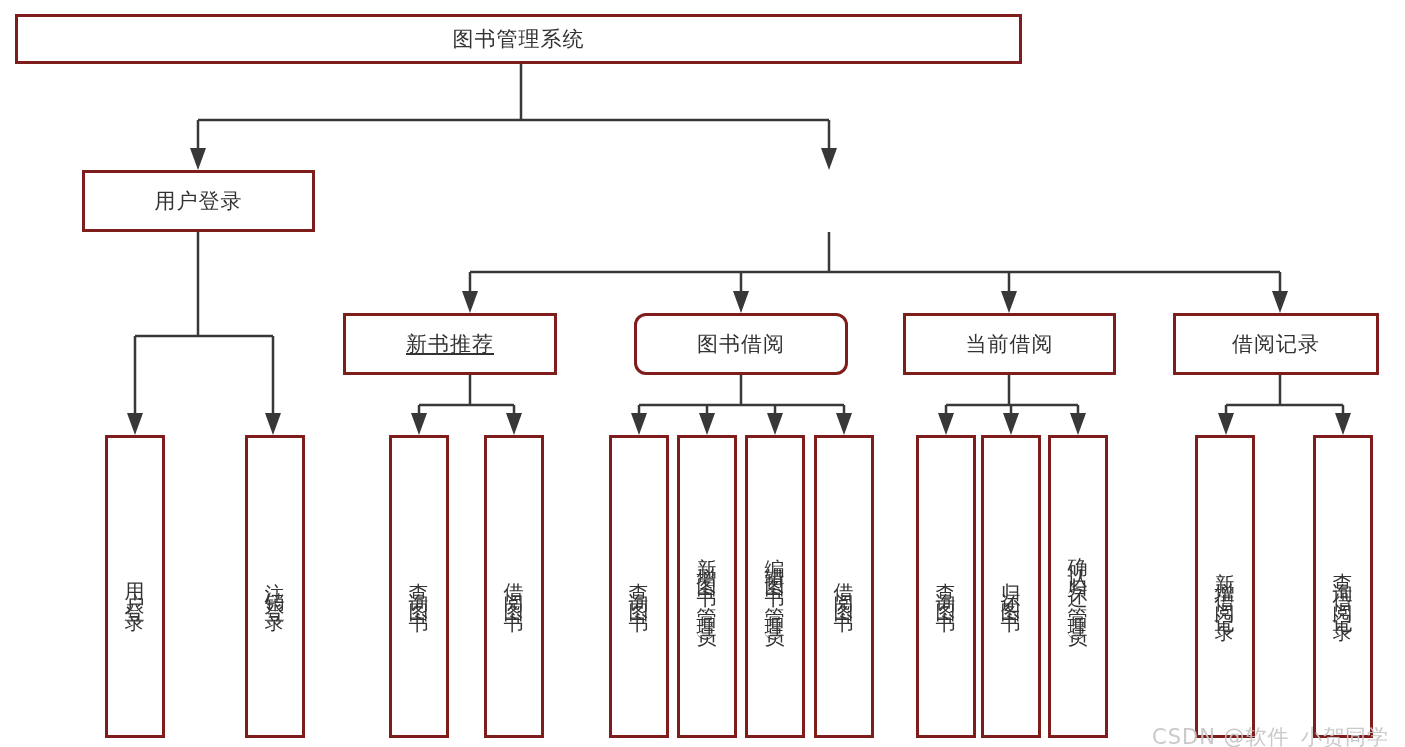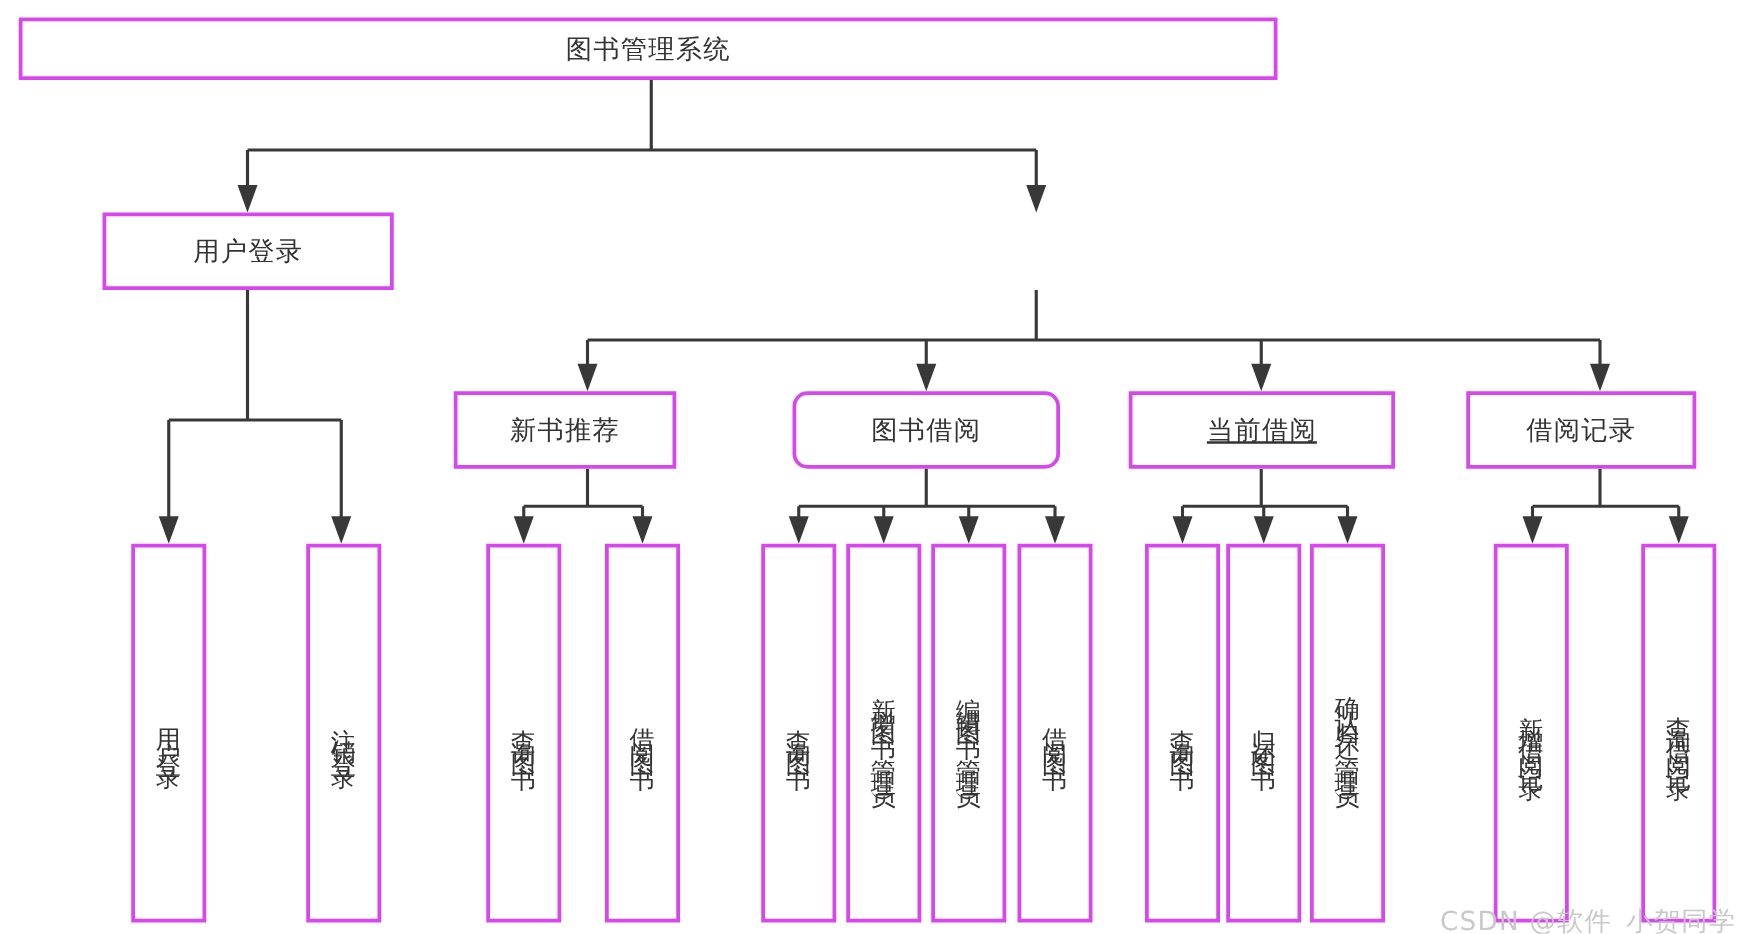--- a/index.html
+++ b/index.html
@@ -18,21 +18,21 @@
     position: absolute;
     left: 0; top: 0;
     width: 1405px;
     height: 747px;
     pointer-events: none;
   }
   .node {
     position: absolute;
     box-sizing: border-box;
     background: #ffffff;
-    border: 3px solid #d946ef;
+    border: 3px solid #7f1d1d;
     display: flex;
     align-items: center;
     justify-content: center;
     color: #333333;
   }
   .h-node { font-size: 21px; letter-spacing: 1px; white-space: nowrap; }
   .v-node .v-text {
     writing-mode: vertical-rl;
     text-orientation: mixed;
     font-size: 20px;
@@ -115,30 +115,30 @@
   </svg>
 
   <div class="node h-node" style="left:15px; top:14px; width:1007px; height:50px;">
     <span>图书管理系统</span>
   </div>
 
   <div class="node h-node" style="left:82px; top:170px; width:233px; height:62px;">
     <span>用户登录</span>
   </div>
 
-  <div class="node h-node" style="left:363px; top:313px; width:178px; height:62px;">
+  <div class="node h-node" style="left:343px; top:313px; width:214px; height:62px;text-decoration:underline;">
     <span>新书推荐</span>
   </div>
   <div class="node h-node" style="left:634px; top:313px; width:214px; height:62px;border-radius:12px;">
     <span>图书借阅</span>
   </div>
-  <div class="node h-node" style="left:903px; top:313px; width:213px; height:62px;text-decoration:underline;">
+  <div class="node h-node" style="left:903px; top:313px; width:213px; height:62px;">
     <span>当前借阅</span>
   </div>
-  <div class="node h-node" style="left:1173px; top:313px; width:184px; height:62px;">
+  <div class="node h-node" style="left:1173px; top:313px; width:206px; height:62px;">
     <span>借阅记录</span>
   </div>
 
   <div class="node v-node" style="left:105px; top:435px; width:60px; height:303px;">
     <span class="v-text">用户登录</span>
   </div>
   <div class="node v-node" style="left:245px; top:435px; width:60px; height:303px;">
     <span class="v-text">注销登录</span>
   </div>
 

